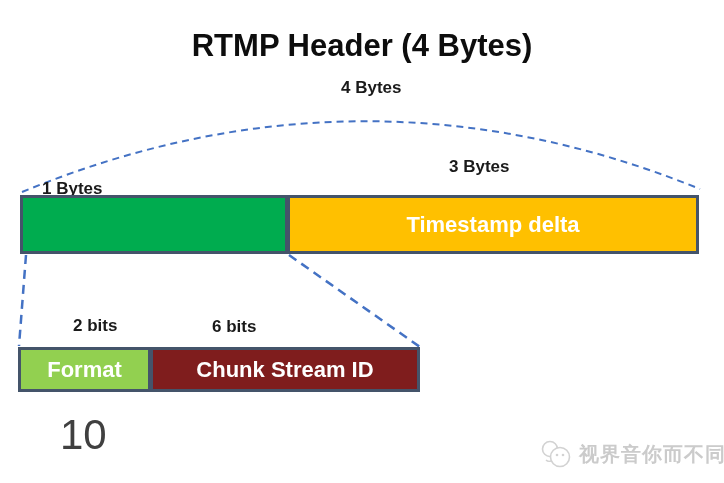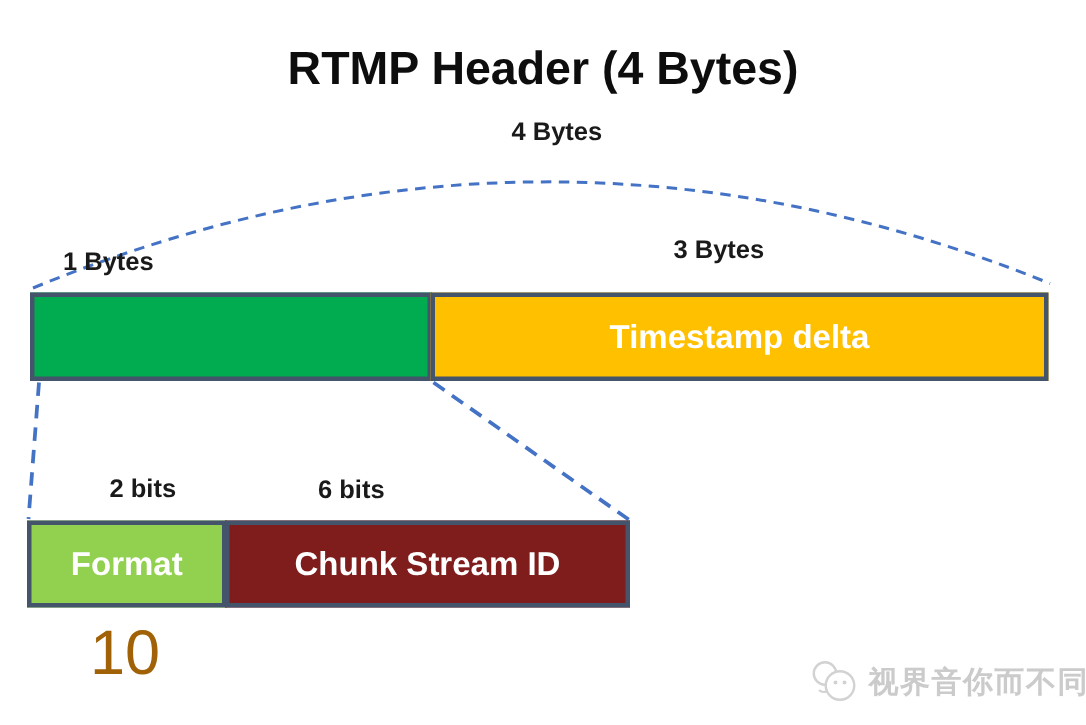--- a/index.html
+++ b/index.html
@@ -10,39 +10,39 @@
   .title{
     position:absolute;top:12px;left:0;width:100%;text-align:center;
     font-size:31px;font-weight:700;color:#0d0d0d;margin-top:16px;
   }
   .overlay{position:absolute;left:0;top:0;width:724px;height:483px;pointer-events:none;}
   .lbl{
     position:absolute;font-size:17px;font-weight:600;color:#1a1a1a;line-height:1.1;
     white-space:nowrap;
   }
   .lbl-4bytes{left:341px;top:79px;}
-  .lbl-1bytes{left:42px;top:166px;}
+  .lbl-1bytes{left:42px;top:180px;}
   .lbl-3bytes{left:449px;top:158px;}
   .lbl-2bits{left:73px;top:317px;}
   .lbl-6bits{left:212px;top:318px;}
   .bar{position:absolute;display:flex;}
   .bar-top{left:20px;top:195px;width:679px;height:59px;}
-  .bar-bottom{left:18px;top:347px;width:402px;height:58px;}
+  .bar-bottom{left:18px;top:347px;width:402px;height:45px;}
   .cell{
     box-sizing:border-box;border:3px solid #44546A;
     display:flex;align-items:center;justify-content:center;
     color:#ffffff;font-size:22px;font-weight:600;white-space:nowrap;
   }
   .cell-basic{width:268px;background:#00AC4F;}
   .cell-timestamp{flex:1;background:#FFC000;margin-left:-1px;}
   .cell-format{width:133px;background:#92D050;}
   .cell-csid{flex:1;background:#7f1d1d;margin-left:-1px;}
   .format-value{
     position:absolute;left:60px;top:413px;
-    font-size:42px;line-height:1.05;color:#a16207;font-weight:400;
+    font-size:42px;line-height:1.05;color:#404040;font-weight:400;
   }
   .watermark{
     position:absolute;left:540px;top:438px;height:32px;
     display:flex;align-items:center;gap:5px;
   }
   .watermark-text{
     font-size:20px;font-weight:700;letter-spacing:1px;color:#cbcbcb;
     text-shadow:1px 1px 0 #ffffff;white-space:nowrap;
   }
 </style>

